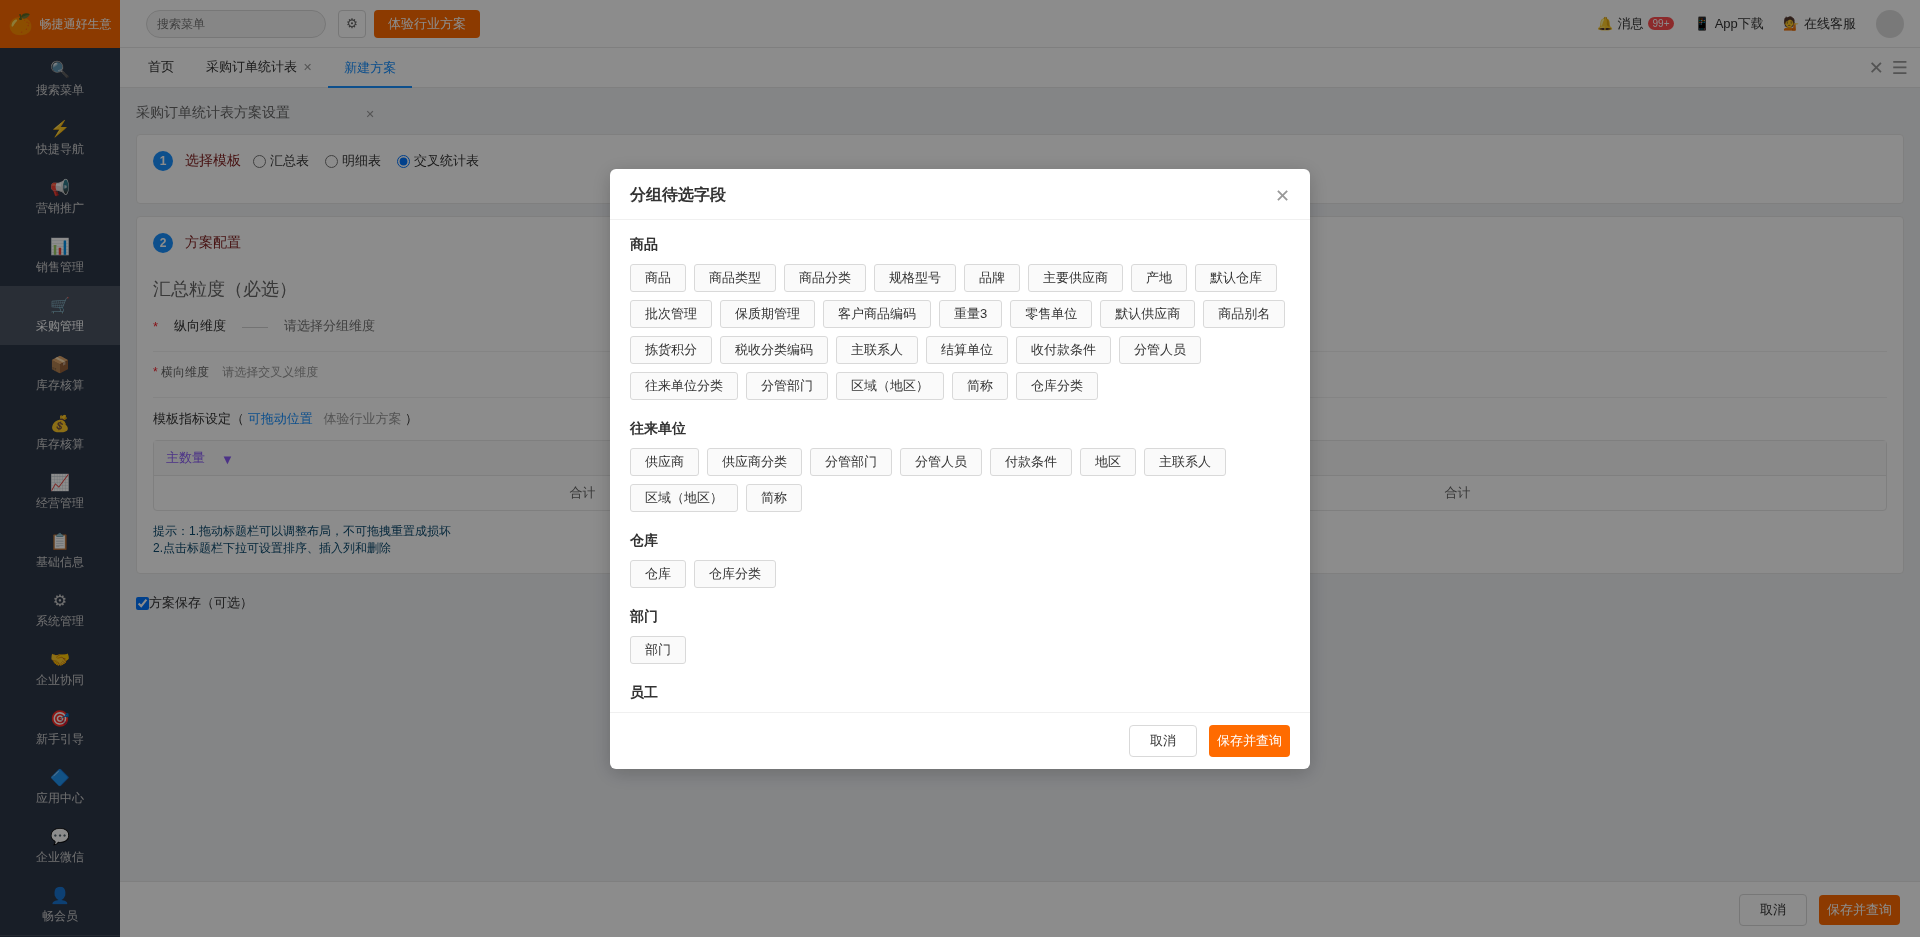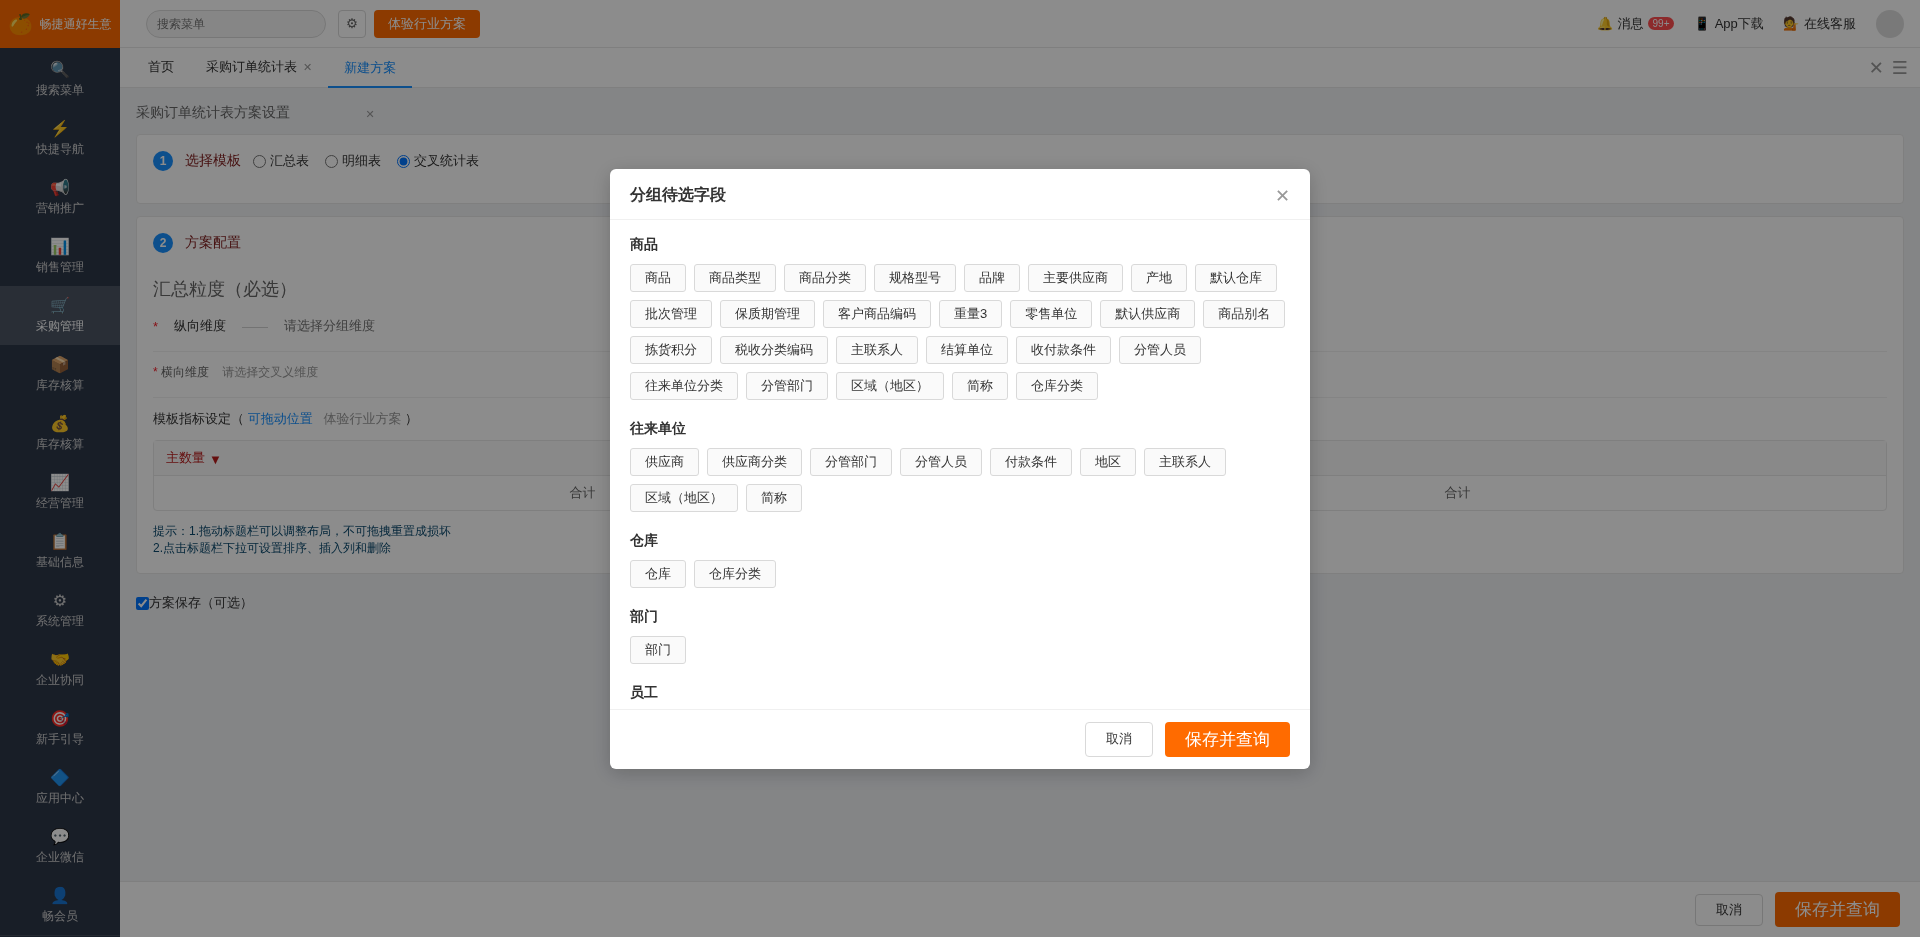--- a/index.html
+++ b/index.html
@@ -252,27 +252,27 @@
     .btn-cancel {
       padding: 6px 20px;
       border: 1px solid #d9d9d9;
       border-radius: 4px;
       background: #fff;
       cursor: pointer;
       font-size: 13px;
       color: #333;
     }
     .btn-save {
-      padding: 6px 20px;
+      padding: 6px 8px;
       border: none;
       border-radius: 4px;
       background: #ff6b00;
       color: #fff;
       cursor: pointer;
-      font-size: 17px;
+      font-size: 13px;
     }
 
     .bottom-footer {
       position: fixed;
       bottom: 0; left: 120px; right: 0;
       height: 56px;
       background: #fff;
       border-top: 1px solid #e8e8e8;
       display: flex;
       align-items: center;
@@ -442,21 +442,21 @@
     </div>
     <div style="padding: 12px 0 4px; color:#666; font-size:12px; margin-top:8px; border-top:1px solid #f0f0f0;">
       <span style="color:#f5222d;">*</span> 横向维度 &nbsp;&nbsp;
       <span style="color:#999;">请选择交叉义维度</span>
     </div>
     <div style="padding: 12px 0 4px; margin-top:12px; border-top:1px solid #f0f0f0;">
       模板指标设定（ <span style="color:#1890ff;">可拖动位置</span> &nbsp; <span style="color:#999;">体验行业方案</span> ）
     </div>
     <div style="display:flex; gap:16px; margin-top:8px;">
       <div style="flex:1; border:1px solid #e8e8e8; border-radius:4px;">
-        <div style="display:flex; border-bottom:1px solid #e8e8e8; background:#fafafa; padding:8px 12px; font-size:13px; color:#b91c1c; align-items:flex-end; gap:4px;">
+        <div style="display:flex; border-bottom:1px solid #e8e8e8; background:#fafafa; padding:8px 12px; font-size:13px; color:#8b5cf6; align-items:flex-end; gap:16px;">
           <span>主数量</span>
           <span>▼</span>
         </div>
         <div style="padding:8px 12px; font-size:13px; color:#666; text-align:center;">合计</div>
       </div>
       <div style="flex:1; border:1px solid #e8e8e8; border-radius:4px;">
         <div style="border-bottom:1px solid #e8e8e8; background:#fafafa; padding:8px 12px; font-size:13px; color:#333;">金额</div>
         <div style="padding:8px 12px; font-size:13px; color:#666; text-align:center;">合计</div>
       </div>
     </div>

